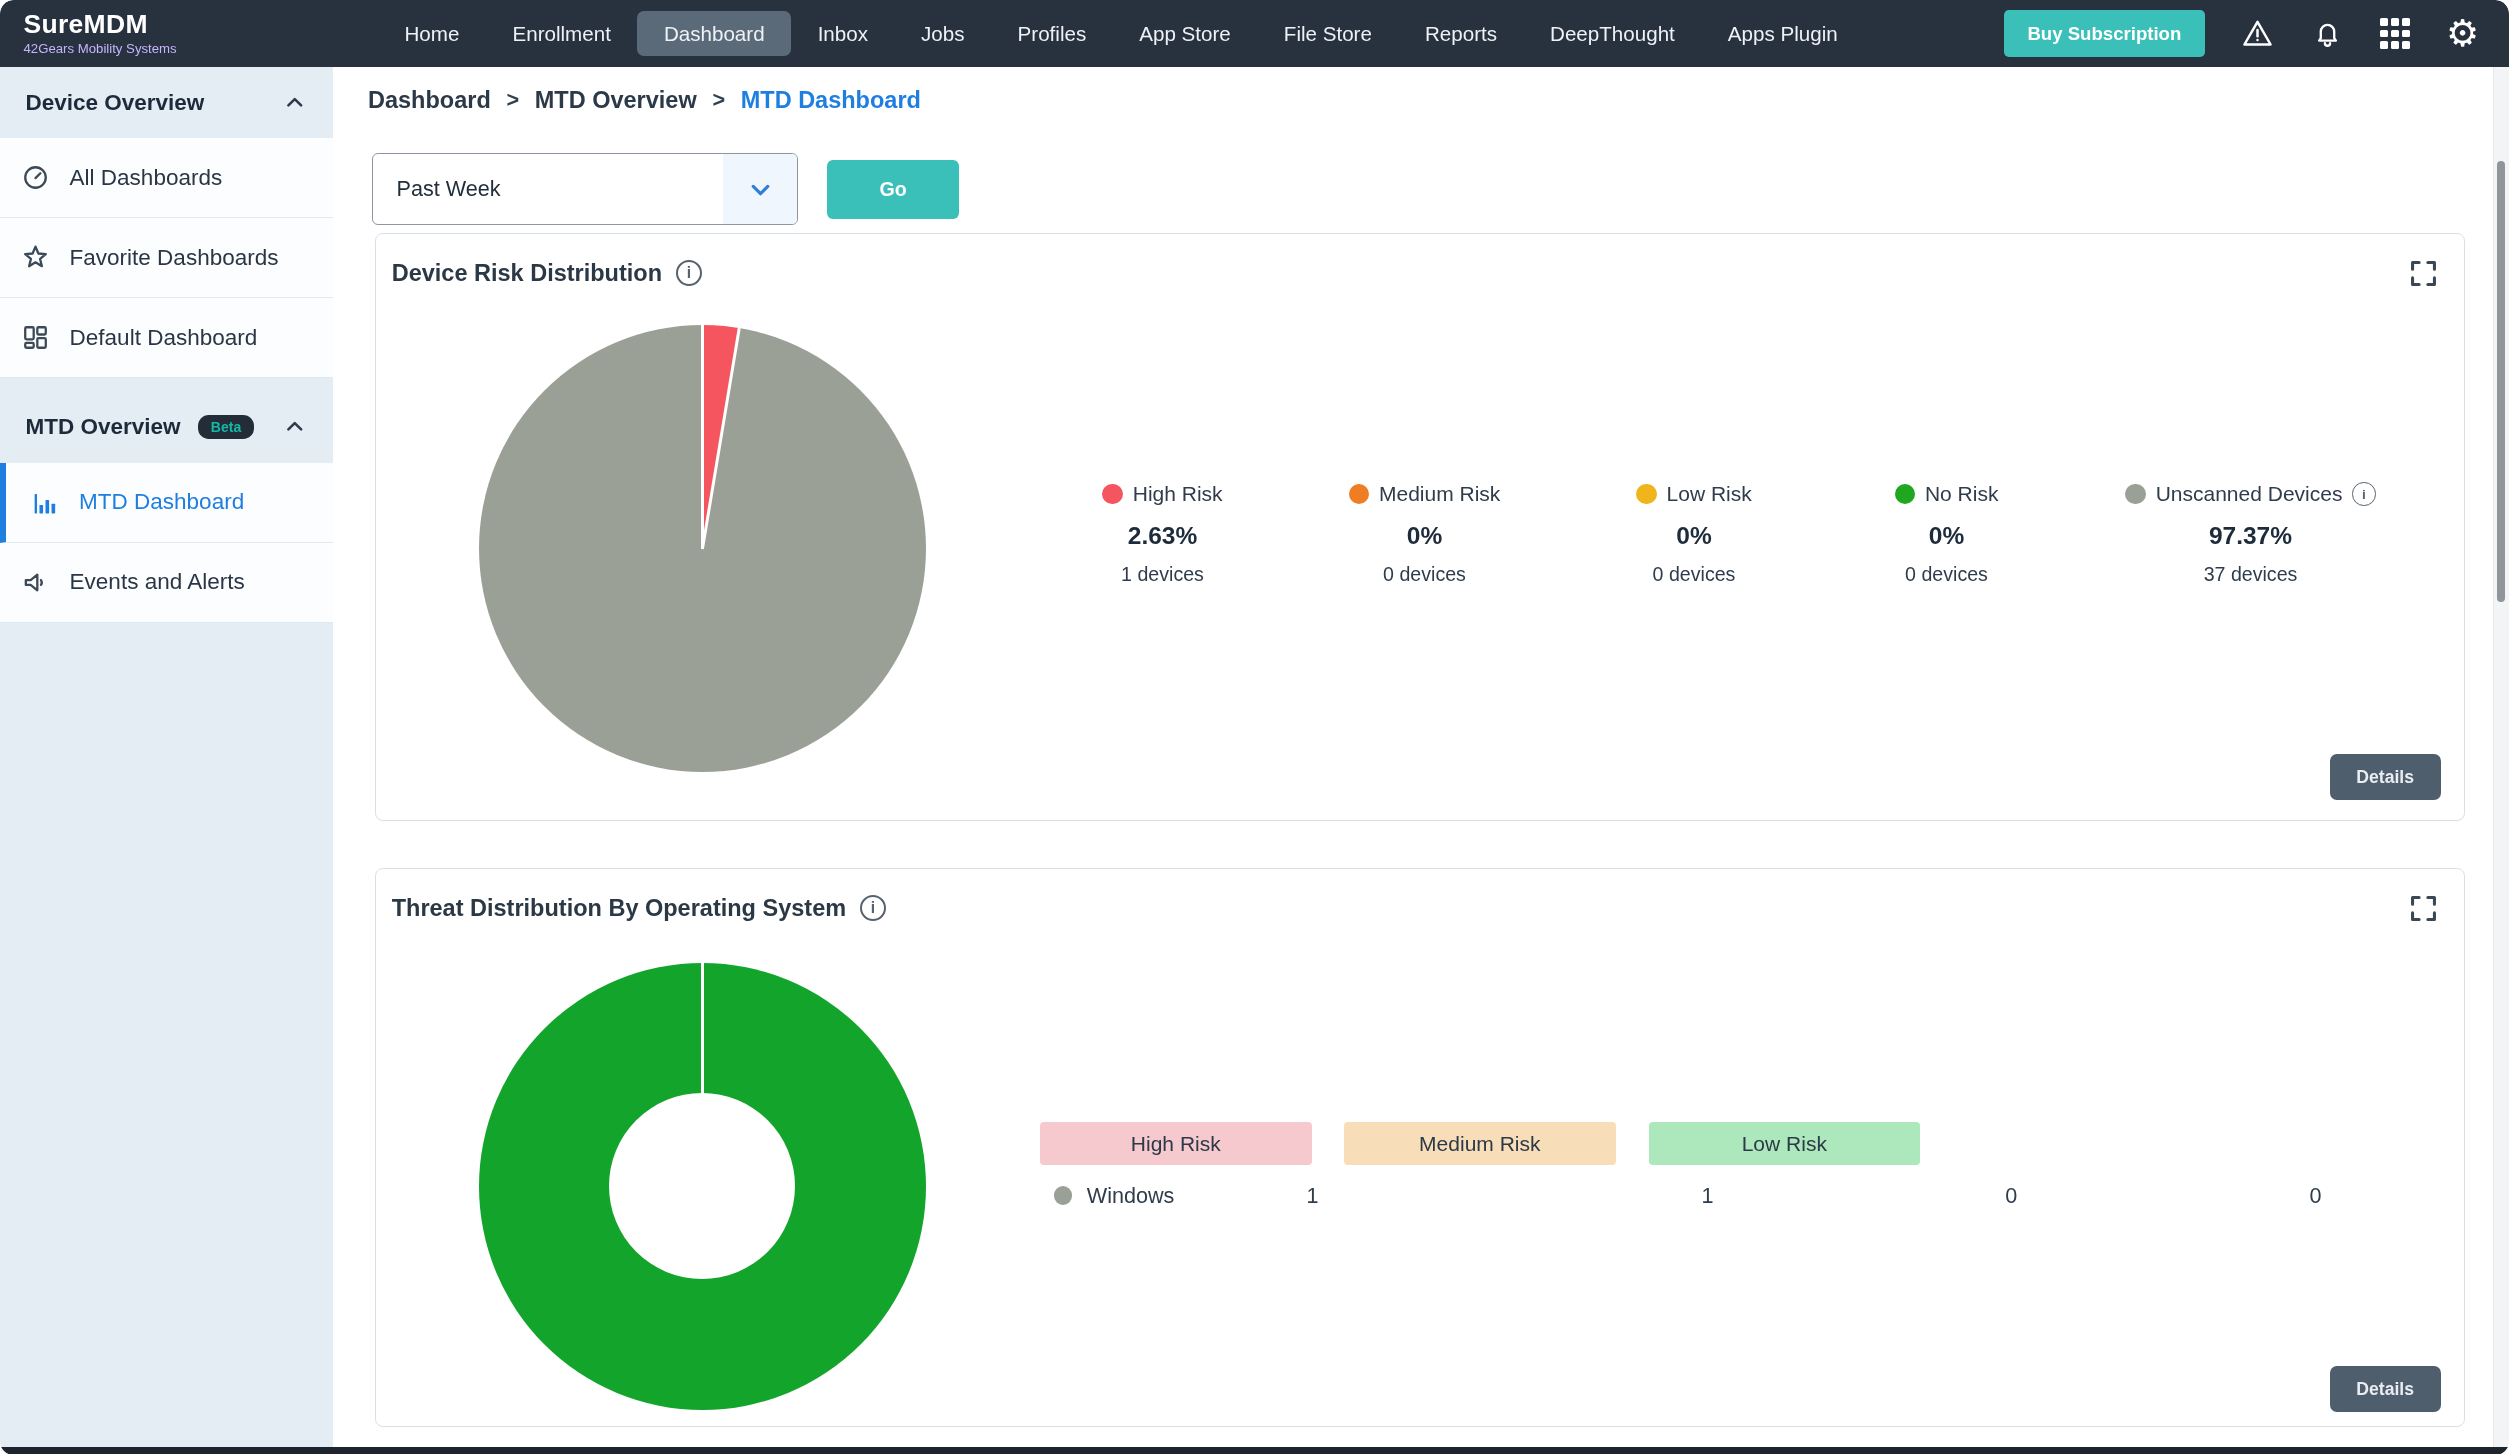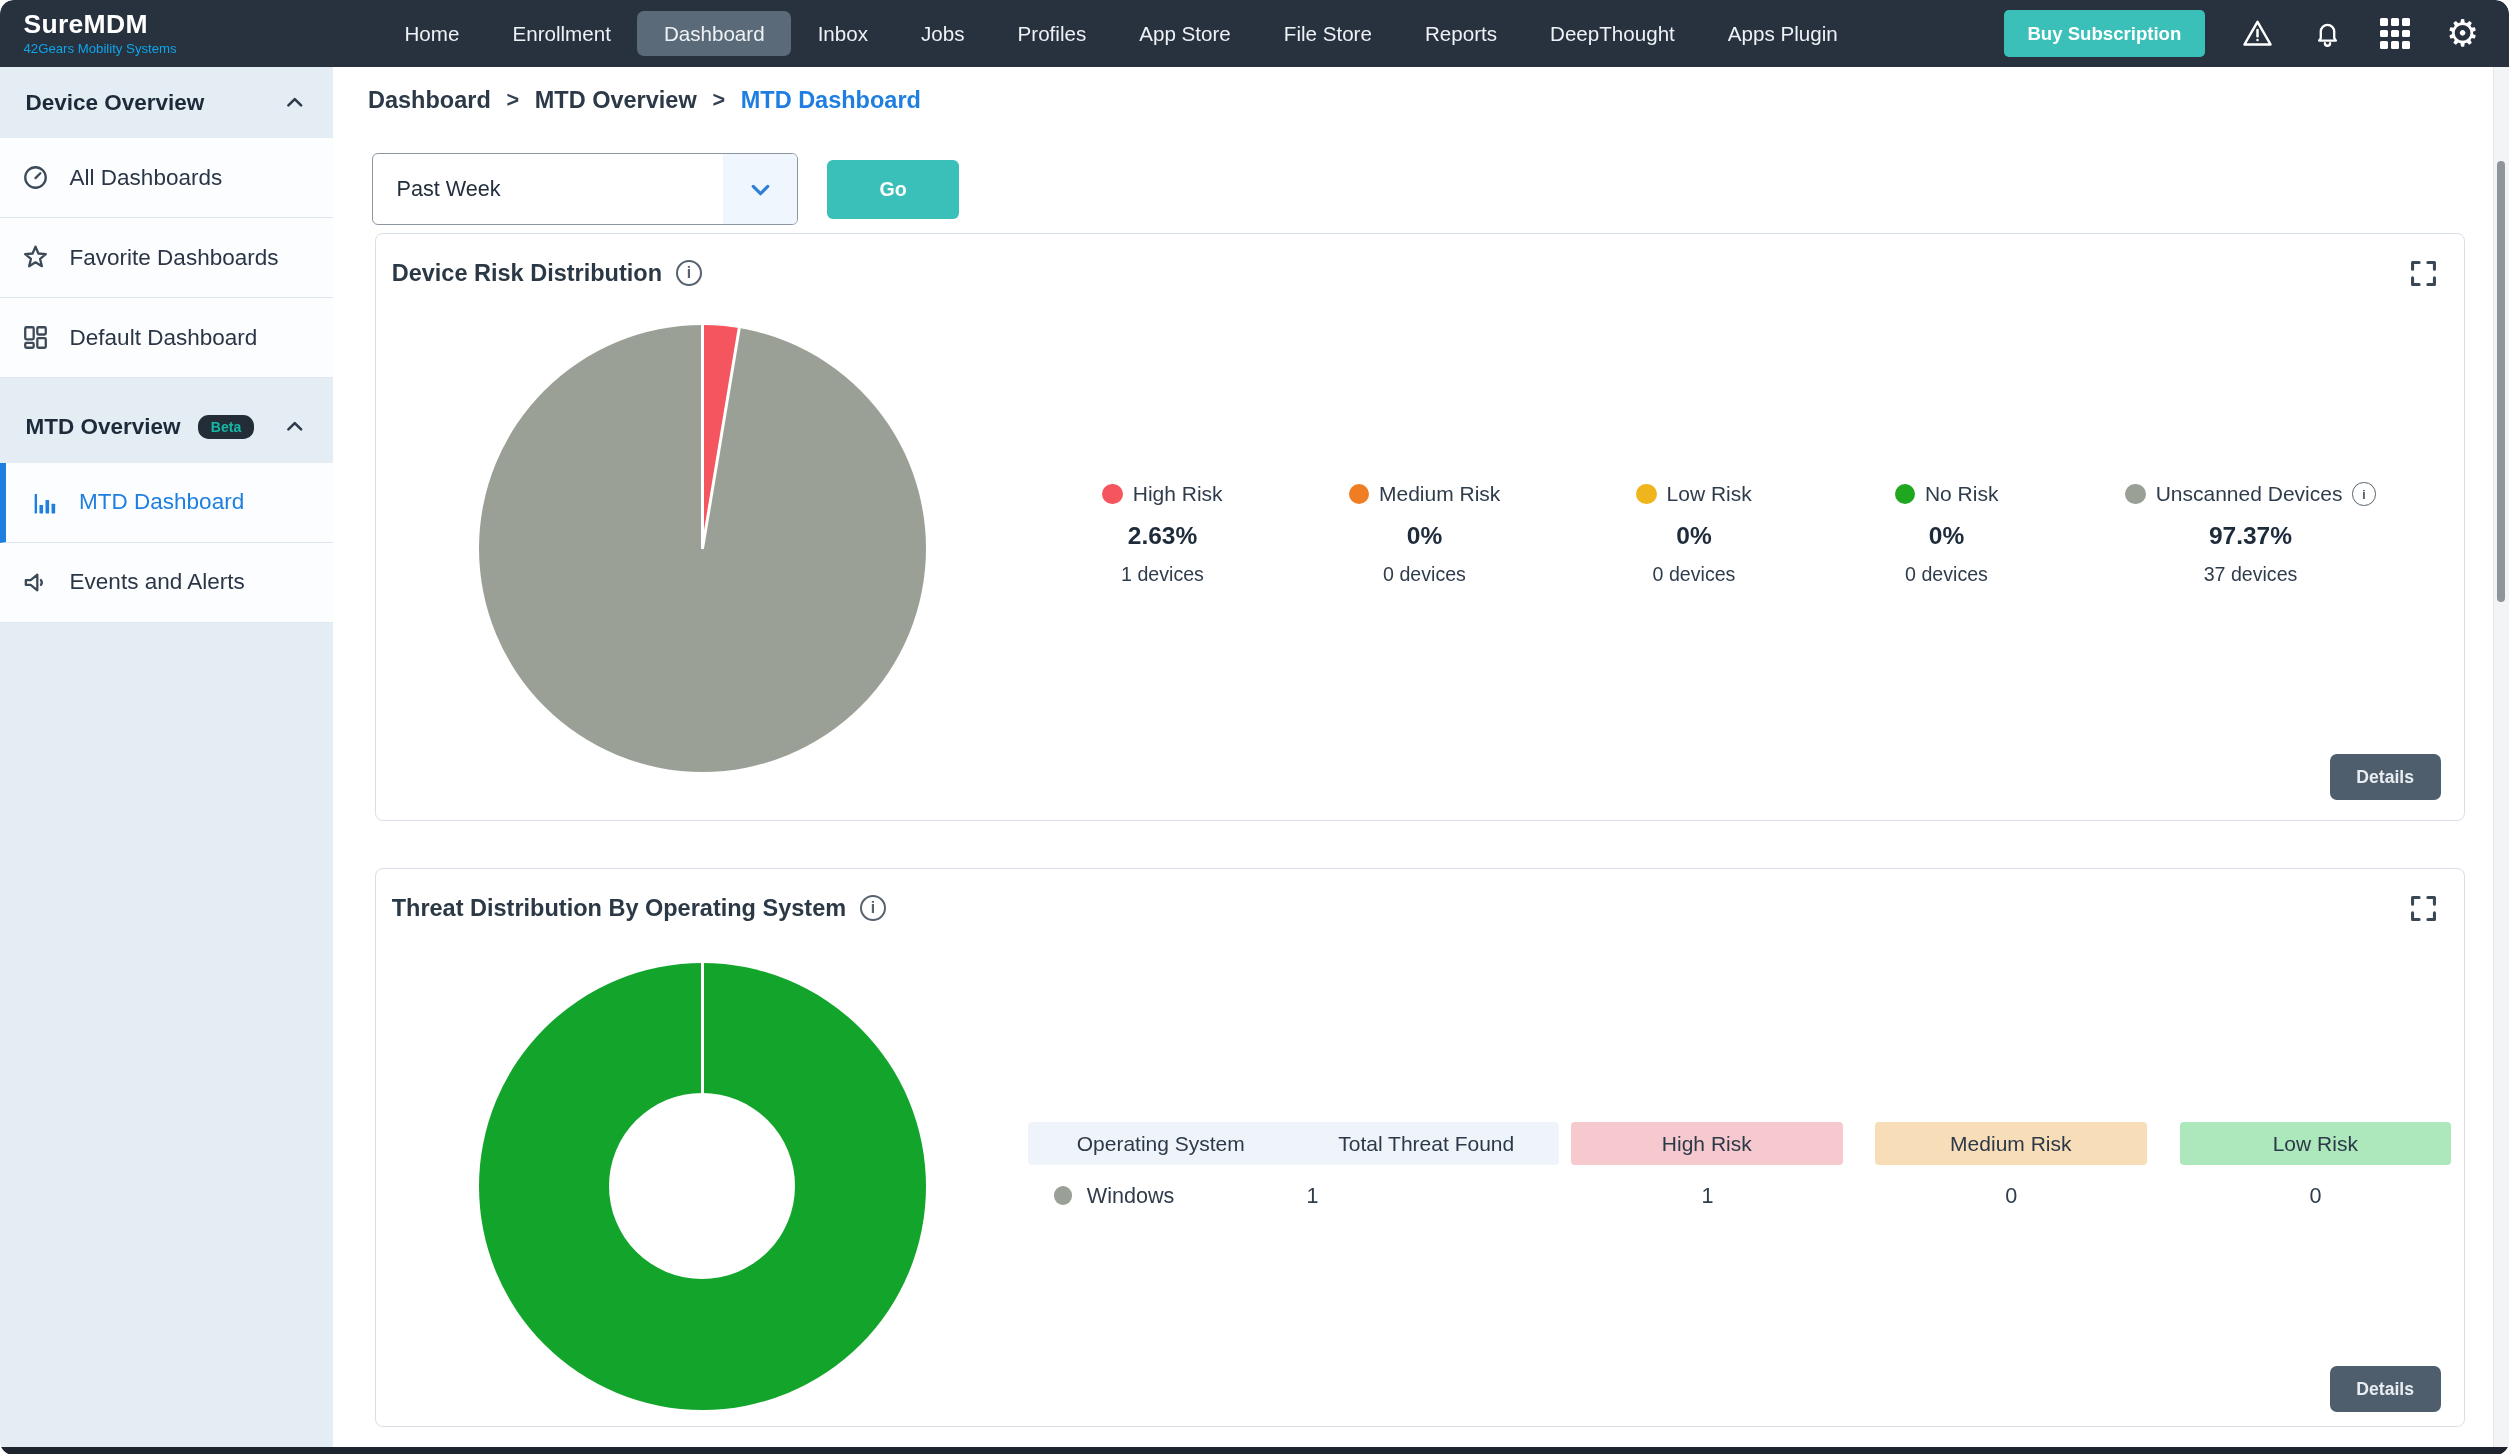--- a/index.html
+++ b/index.html
@@ -4,21 +4,21 @@
 <style>
   html,body{margin:0;padding:0;background:#ffffff;font-family:"Liberation Sans",sans-serif;}
   *{box-sizing:border-box;}
   .screen{position:relative;width:2509px;height:1455px;background:#fff;overflow:hidden;border-radius:13.7px;}
 
   
   .topbar{position:absolute;left:0;top:0;right:0;height:67px;background:var(--topbar-bg,#28313e);
     display:flex;align-items:center;border-radius:13.7px 13.7px 0 0;justify-content:flex-end;}
   .brand{padding-left:23.5px;width:323px;flex:none;cursor:pointer;}
   .brand-name{color:#fff;font-size:26.5px;font-weight:700;letter-spacing:0.3px;line-height:1.05;}
-  .brand-sub{color:#0ea5e9;font-size:13.2px;margin-top:2.9px;}
+  .brand-sub{color:#c4b5fd;font-size:13.2px;margin-top:2.9px;}
   .topnav{display:flex;align-items:center;margin-left:55px;}
   .nav-item{color:#eef1f5;font-size:20.6px;font-weight:500;padding:10.8px 26.5px;border-radius:6.9px;cursor:pointer;white-space:nowrap;}
   .nav-item.active{background:#5b6a79;}
   .topbar-right{margin-left:auto;display:flex;align-items:center;gap:35px;padding-right:29px;}
   .buy-btn{background:var(--teal,#3bbfb9);color:#fff;border:none;font-family:inherit;
     font-size:18.6px;font-weight:600;padding:12.7px 23.5px;border-radius:4.9px;cursor:pointer;}
   .tb-icon{display:inline-flex;align-items:center;justify-content:center;width:35px;height:35px;color:#fff;cursor:pointer;}
   .grid-icon{display:grid;grid-template-columns:repeat(3,7.8px);grid-template-rows:repeat(3,7.8px);gap:3.4px;width:auto;height:auto;}
   .grid-icon span{background:#fff;width:7.8px;height:7.8px;border-radius:1.5px;}
   .gear-glyph{font-size:37px;line-height:1;color:#fff;}
@@ -331,24 +331,20 @@
         </span>
       </div>
 
       <div class="donut" style="background: conic-gradient(rgb(19, 164, 44) 0%, rgb(19, 164, 44) 100%);">
           <div class="donut-hole"></div>
           <div class="slice-divider" style="transform: rotate(0deg);"></div>
         </div>
 
       <div class="os-table">
         <div class="t-head">
-          <div class="th-block th-os-total" style="background: rgb(238, 244, 249);">
-            <span>Operating System</span>
-            <span>Total Threat Found</span>
-          </div>
           <div class="th-block th-high" style="background: rgb(245, 201, 206);">High Risk</div>
           <div class="th-block th-med" style="background: rgb(248, 221, 185);">Medium Risk</div>
           <div class="th-block th-low" style="background: rgb(172, 232, 187);">Low Risk</div>
         </div>
         <div class="t-row">
           <div class="td-os">
             <span class="os-dot" style="background: rgb(154, 160, 150);"></span>
             <span>Windows</span>
           </div>
           <div class="td-total">1</div>

